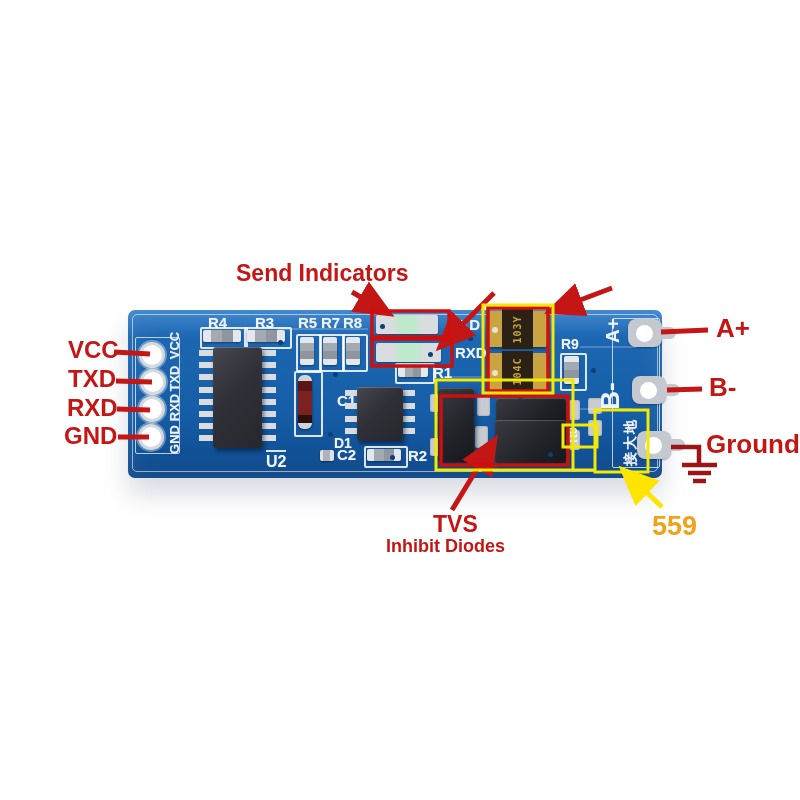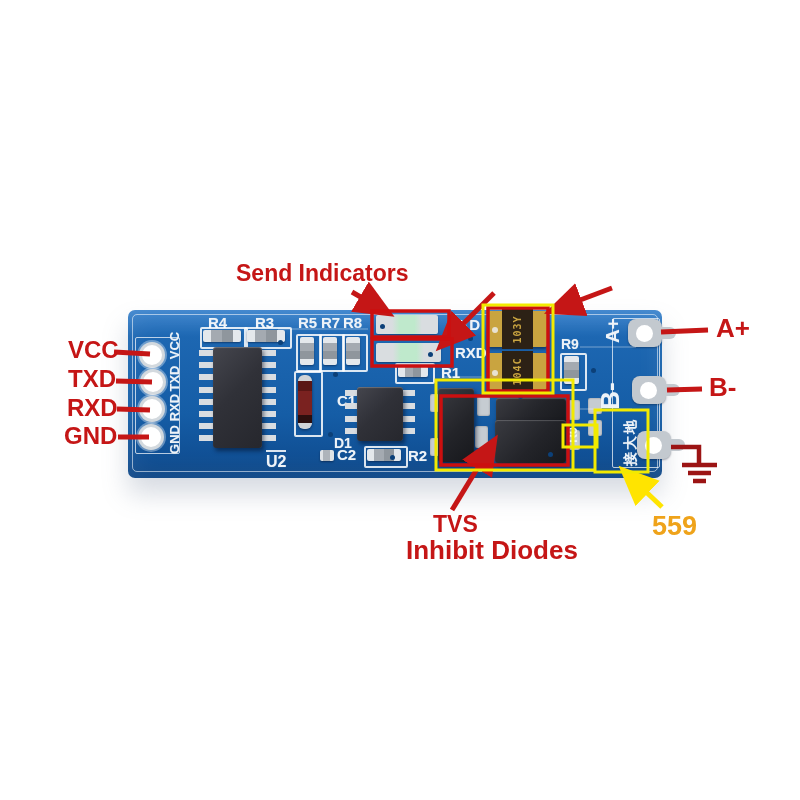--- a/index.html
+++ b/index.html
@@ -101,21 +101,21 @@
     <div class="ic-body" style="left:229px;top:77px;width:46px;height:54px;"></div>
 
     <div class="cap-grey" style="left:192px;top:140px;width:14px;height:11px;"></div>
     <div class="silk" style="left:209px;top:137px;font-size:15px;">C2</div>
     <div class="court" style="left:236px;top:136px;width:40px;height:18px;"></div>
     <div class="res-h" style="left:239px;top:139px;width:34px;height:12px;"></div>
     <div class="silk" style="left:280px;top:138px;font-size:15px;">R2</div>
 
     <div class="court" style="left:267px;top:53px;width:36px;height:17px;"></div>
     <div class="res-h" style="left:270px;top:56px;width:30px;height:11px;"></div>
-    <div class="silk" style="left:305px;top:55px;font-size:15px;padding-left:8px;">R1</div>
+    <div class="silk" style="left:305px;top:55px;font-size:15px;">R1</div>
 
     <div class="led" style="left:248px;top:5px;width:62px;height:19px;"></div>
     <div class="silk" style="left:322px;top:7px;font-size:15px;">TXD</div>
     <div class="led" style="left:248px;top:33px;width:65px;height:19px;"></div>
     <div class="silk" style="left:327px;top:35px;font-size:15px;">RXD</div>
 
     <div class="fuse" style="left:360px;top:1px;width:59px;height:36px;">
       <div class="fuse-band">
         <span class="fuse-code">103Y</span>
       </div>
@@ -223,18 +223,19 @@
 
   <div class="ann" style="left:236px;top:261px;font-size:23px;">Send Indicators</div>
 
   <div class="ann" style="left:68px;top:337px;font-size:24px;">VCC</div>
   <div class="ann" style="left:68px;top:366px;font-size:24px;">TXD</div>
   <div class="ann" style="left:67px;top:395px;font-size:24px;">RXD</div>
   <div class="ann" style="left:64px;top:423px;font-size:24px;">GND</div>
 
   <div class="ann" style="left:716px;top:315px;font-size:26px;">A+</div>
   <div class="ann" style="left:709px;top:374px;font-size:26px;">B-</div>
+  <div class="ann" style="left:706px;top:431px;font-size:26px;">Ground</div>
 
   <div class="ann" style="left:433px;top:512px;font-size:23px;">TVS</div>
-  <div class="ann" style="left:386px;top:537px;font-size:26px;margin-left:20px;">Inhibit Diodes</div>
+  <div class="ann" style="left:386px;top:537px;font-size:18px;">Inhibit Diodes</div>
   <div class="ann" style="left:652px;top:512px;font-size:27px;color:#efa31a;">559</div>
 
 </div>
 
 </body></html>

